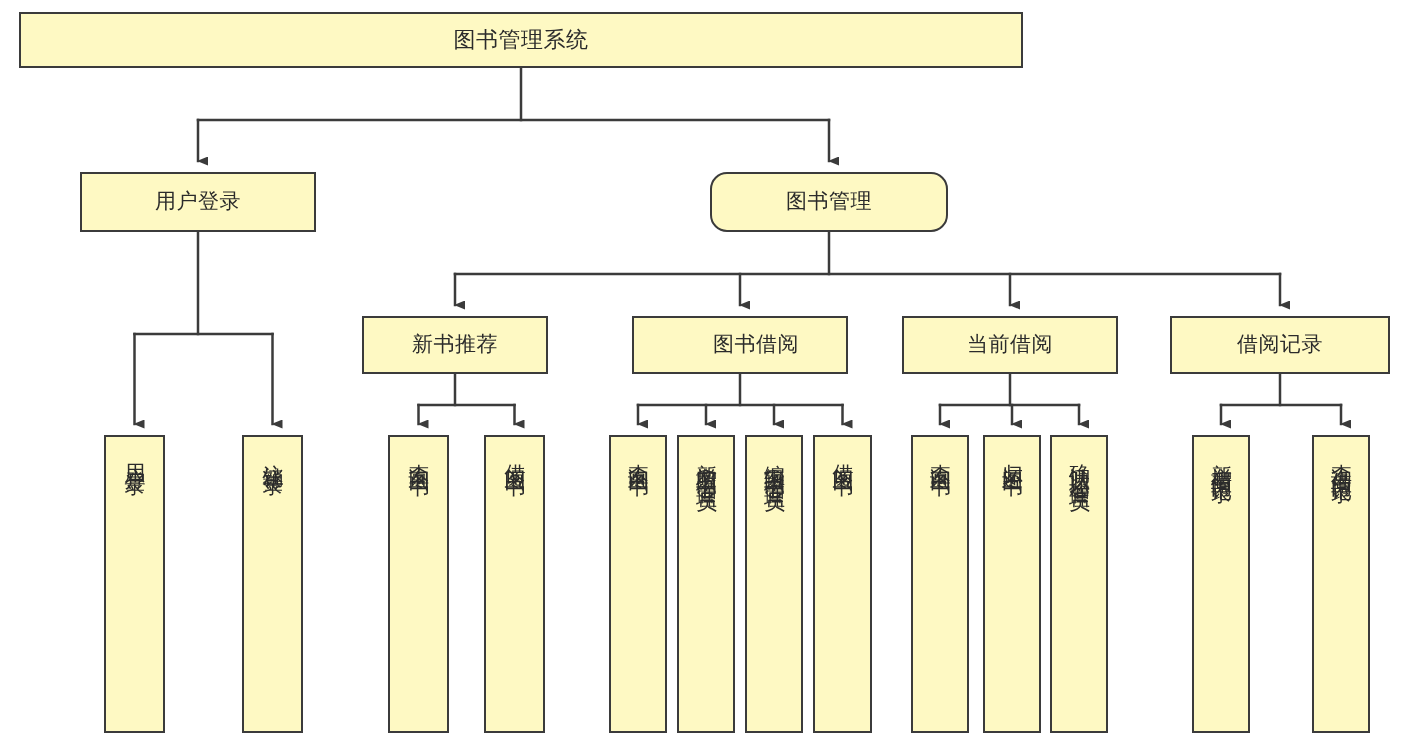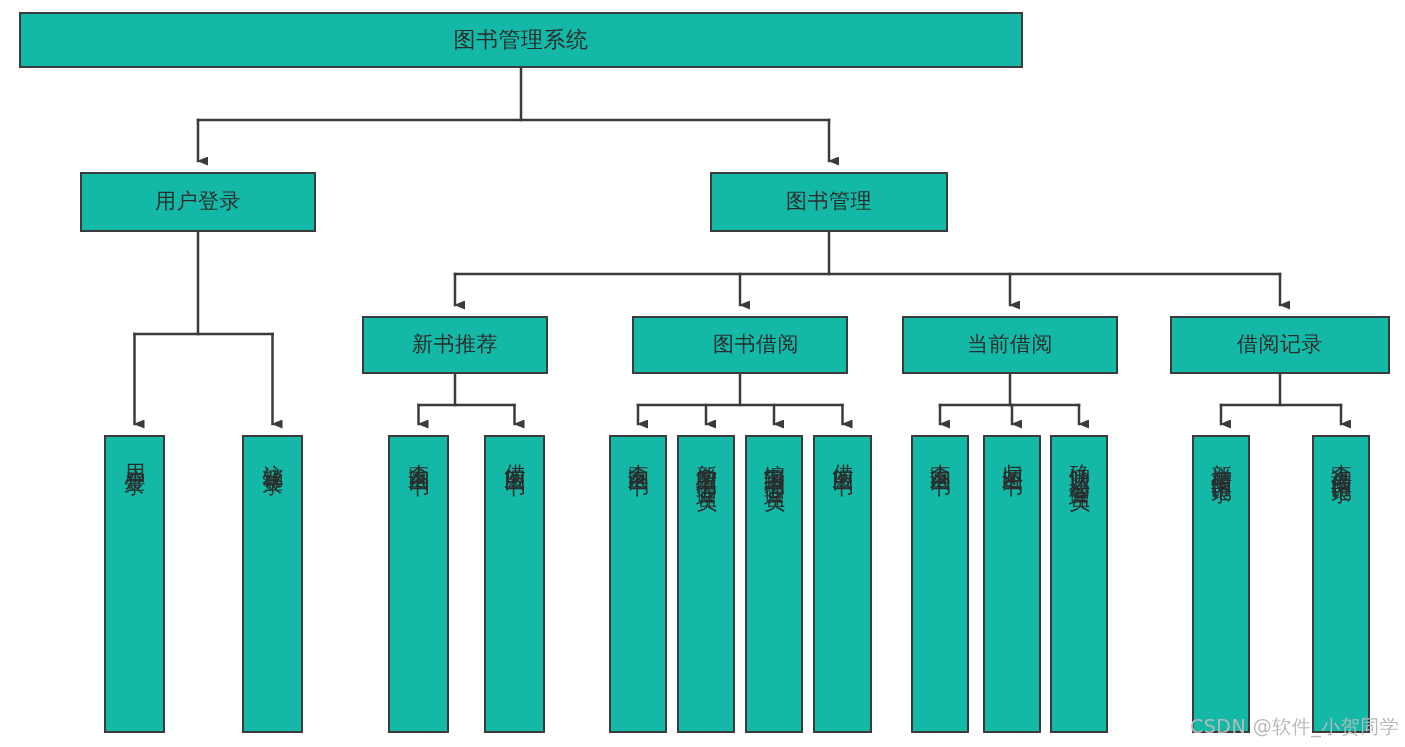--- a/index.html
+++ b/index.html
@@ -21,21 +21,21 @@
     left: 0;
     top: 0;
     width: 1405px;
     height: 747px;
     pointer-events: none;
   }
   .node {
     position: absolute;
     box-sizing: border-box;
     border: 2px solid #3b3b3b;
-    background: #14b8a6;
+    background: #fef9c3;
     display: flex;
     align-items: center;
     justify-content: center;
     color: #2b2b2b;
   }
   .node-label {
     display: block;
     text-align: center;
     line-height: 1.12;
     letter-spacing: 0.5px;
@@ -116,21 +116,21 @@
       </g>
   </svg>
 
   <div id="node-layer">
       <div class="node horiz root" style="left: 19px; top: 12px; width: 1004px; height: 56px;">
         <span class="node-label">图书管理系统</span>
       </div>
       <div class="node horiz" style="left: 80px; top: 172px; width: 236px; height: 60px;">
         <span class="node-label">用户登录</span>
       </div>
-      <div class="node horiz" style="left: 710px; top: 172px; width: 238px; height: 60px;">
+      <div class="node horiz" style="left: 710px; top: 172px; width: 238px; height: 60px; border-radius: 17px;">
         <span class="node-label">图书管理</span>
       </div>
       <div class="node horiz" style="left: 362px; top: 316px; width: 186px; height: 58px;">
         <span class="node-label">新书推荐</span>
       </div>
       <div class="node horiz" style="left: 632px; top: 316px; width: 216px; height: 58px; padding-left: 32px;">
         <span class="node-label">图书借阅</span>
       </div>
       <div class="node horiz" style="left: 902px; top: 316px; width: 216px; height: 58px; justify-content: center;">
         <span class="node-label">当前借阅</span>
@@ -172,15 +172,14 @@
         <span class="node-label">确认归还（管理员）</span>
       </div>
       <div class="node vert" style="left: 1192px; top: 435px; width: 58px; height: 298px;">
         <span class="node-label">新增借阅记录</span>
       </div>
       <div class="node vert" style="left: 1312px; top: 435px; width: 58px; height: 298px;">
         <span class="node-label">查询借阅记录</span>
       </div>
     </div>
 
-  <div class="watermark" style="left: 1190px; top: 714px;">CSDN @软件_小贺同学</div>
 
 </div>
 
 </body></html>

